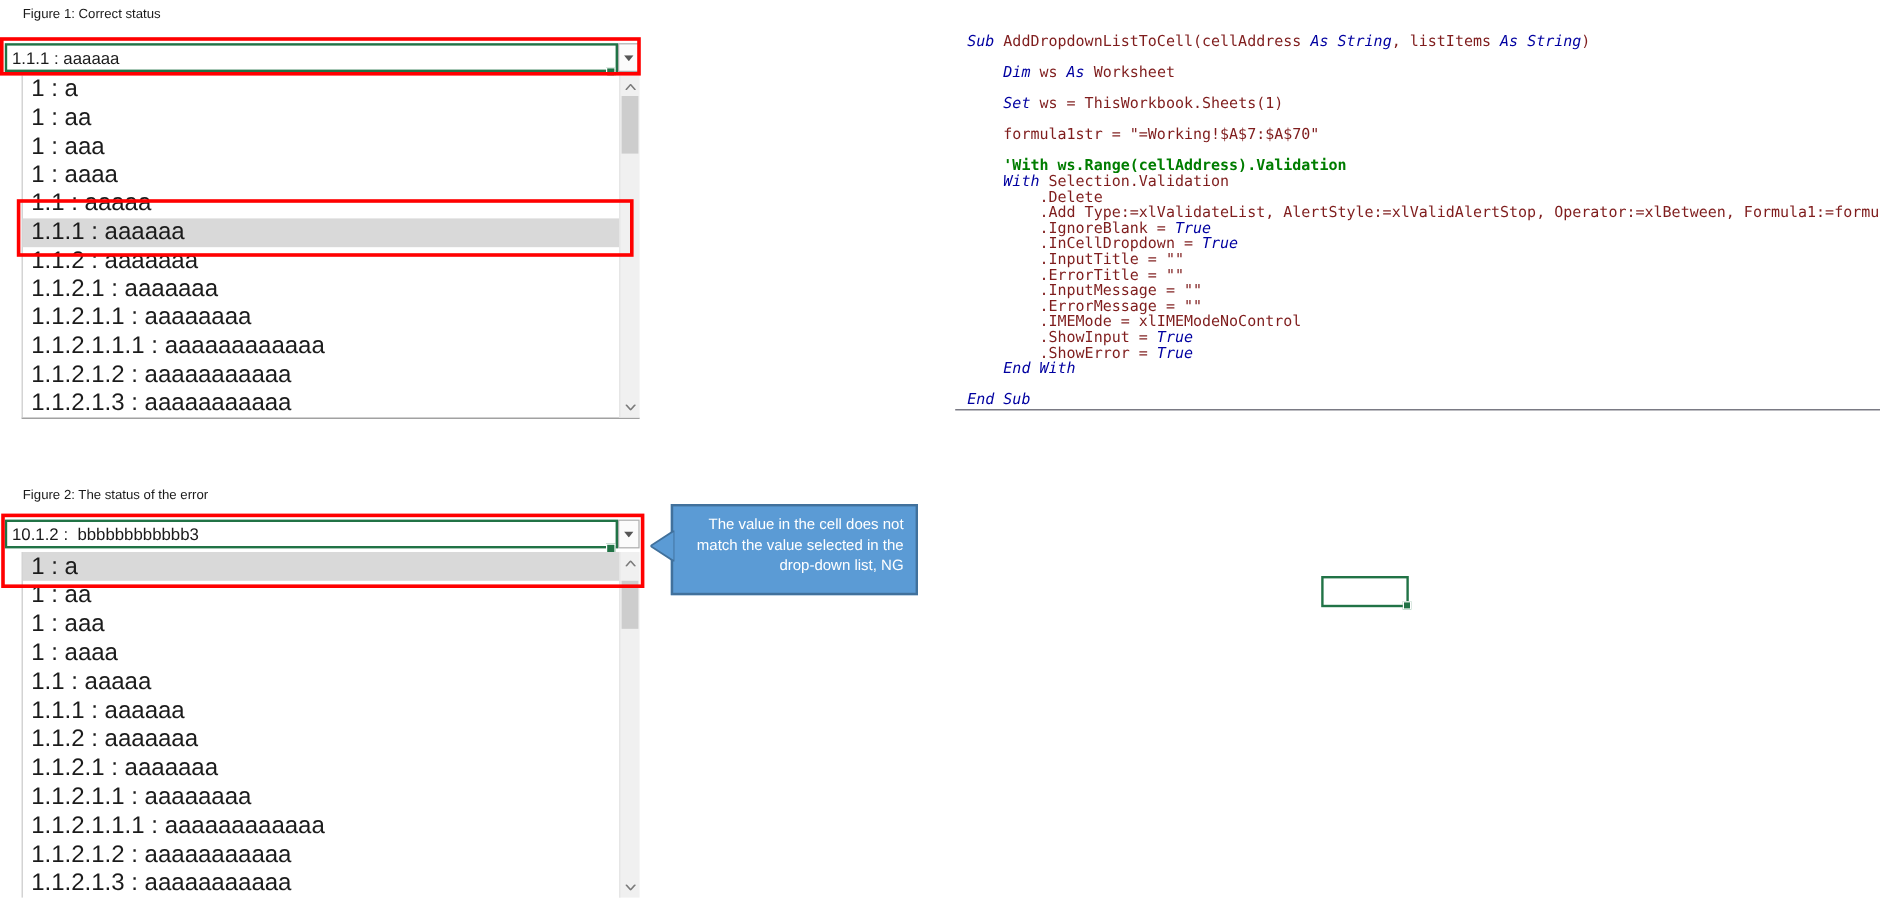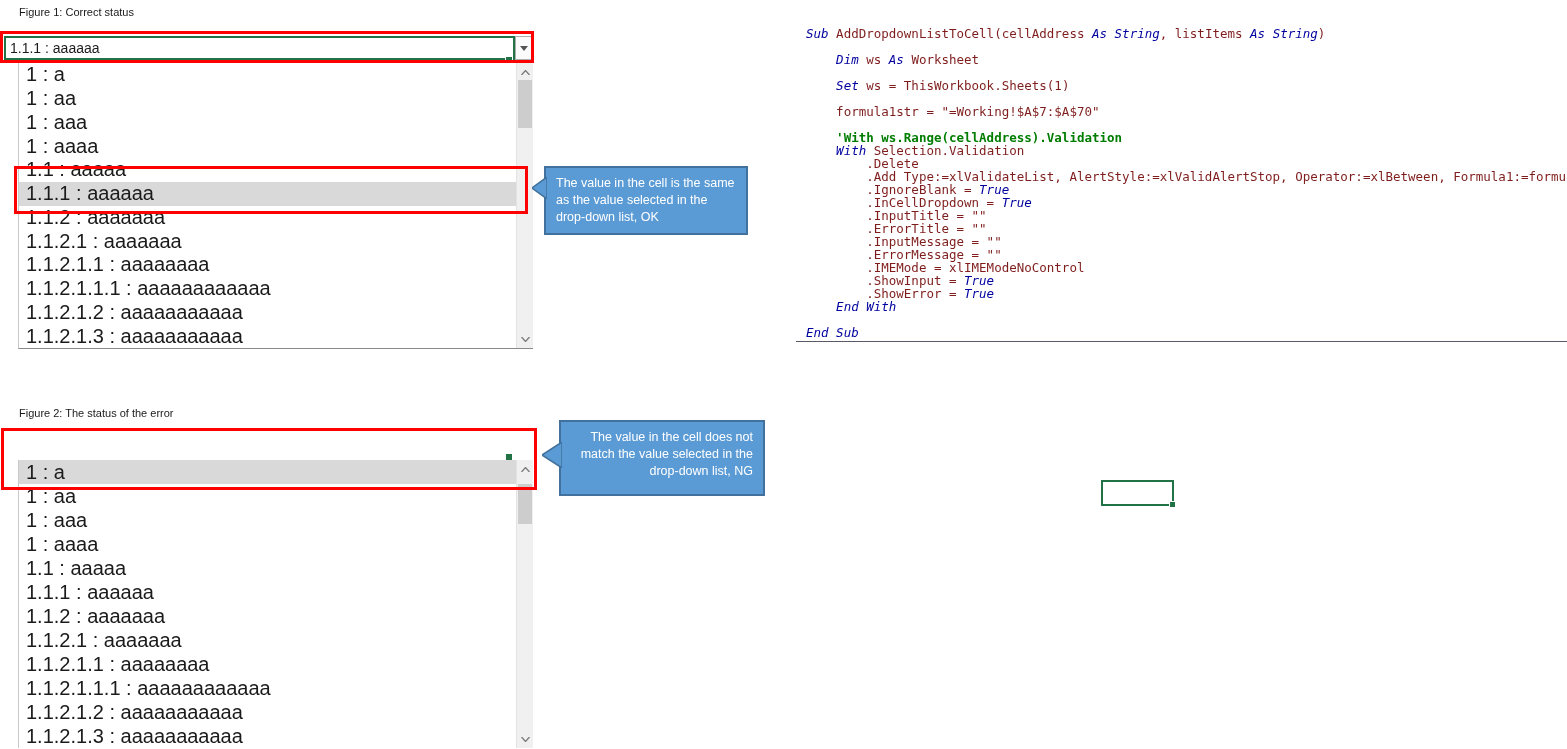--- a/index.html
+++ b/index.html
@@ -96,29 +96,33 @@
         <svg width="9" height="5">
             <polyline points="0.5,0 4.5,4.5 8.5,0" stroke="#7a7a7a" stroke-width="1.3" fill="none"></polyline>
           </svg>
       </div>
     </div>
   </div>
 
   <div class="redbox" style="left:0px;top:31px;width:528px;height:26px;"></div>
   <div class="redbox" style="left:14px;top:166px;width:508px;height:42px;"></div>
 
-  <div class="callout" style="left:544px;top:166px;width:180px;min-height:48px;">
-    <svg class="tri" style="left:-14px;top:9px;" width="15" height="22">
-      <polygon points="15,0 15,22 0,11" fill="#5b9bd5" stroke="#41719c" stroke-width="1.5"></polygon>
-    </svg>
-    <span>The value in the cell is the same as the value selected in the drop-down list, OK</span>
-  </div>
 
   <div class="fig-title" style="left:19px;top:407px;">Figure 2: The status of the error</div>
 
+  <div class="cellrow" style="left:4px;top:433px;width:529px;height:24px;">
+    <div class="xlcell">
+      <span>10.1.2 :  bbbbbbbbbbbb3</span>
+    </div>
+    <div class="combo-btn">
+      <svg width="8" height="5">
+          <polygon points="0,0 8,0 4,5" fill="#555"></polygon>
+        </svg>
+    </div>
+  </div>
   <div class="fill-handle" style="left:505px;top:453px;"></div>
 
   <div class="listbox list2" style="left:18px;top:460px;width:514px;height:288px;">
     <ul>
         <li class="selected">1 : a</li>
         <li>1 : aa</li>
         <li>1 : aaa</li>
         <li>1 : aaaa</li>
         <li>1.1 : aaaaa</li>
         <li>1.1.1 : aaaaaa</li>

